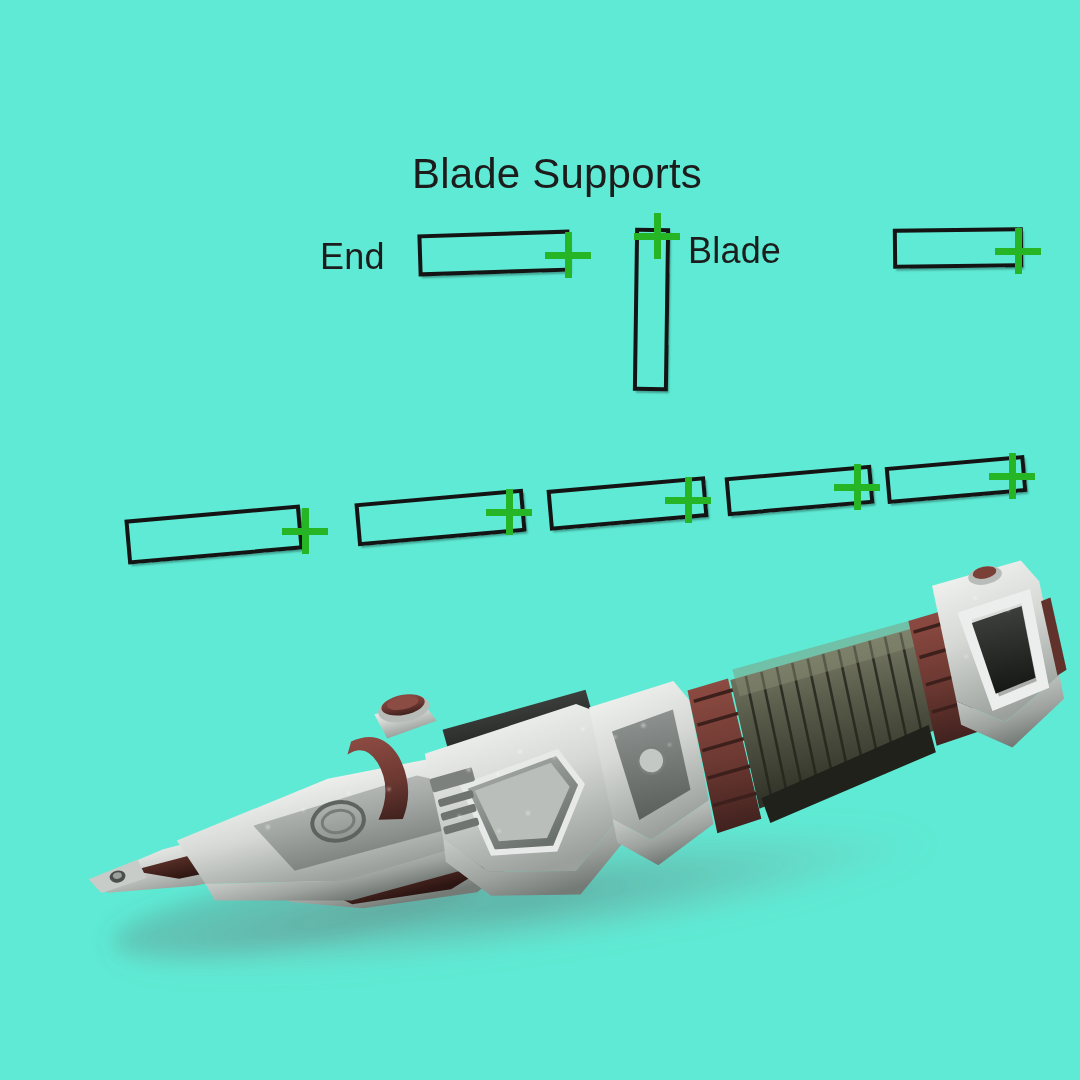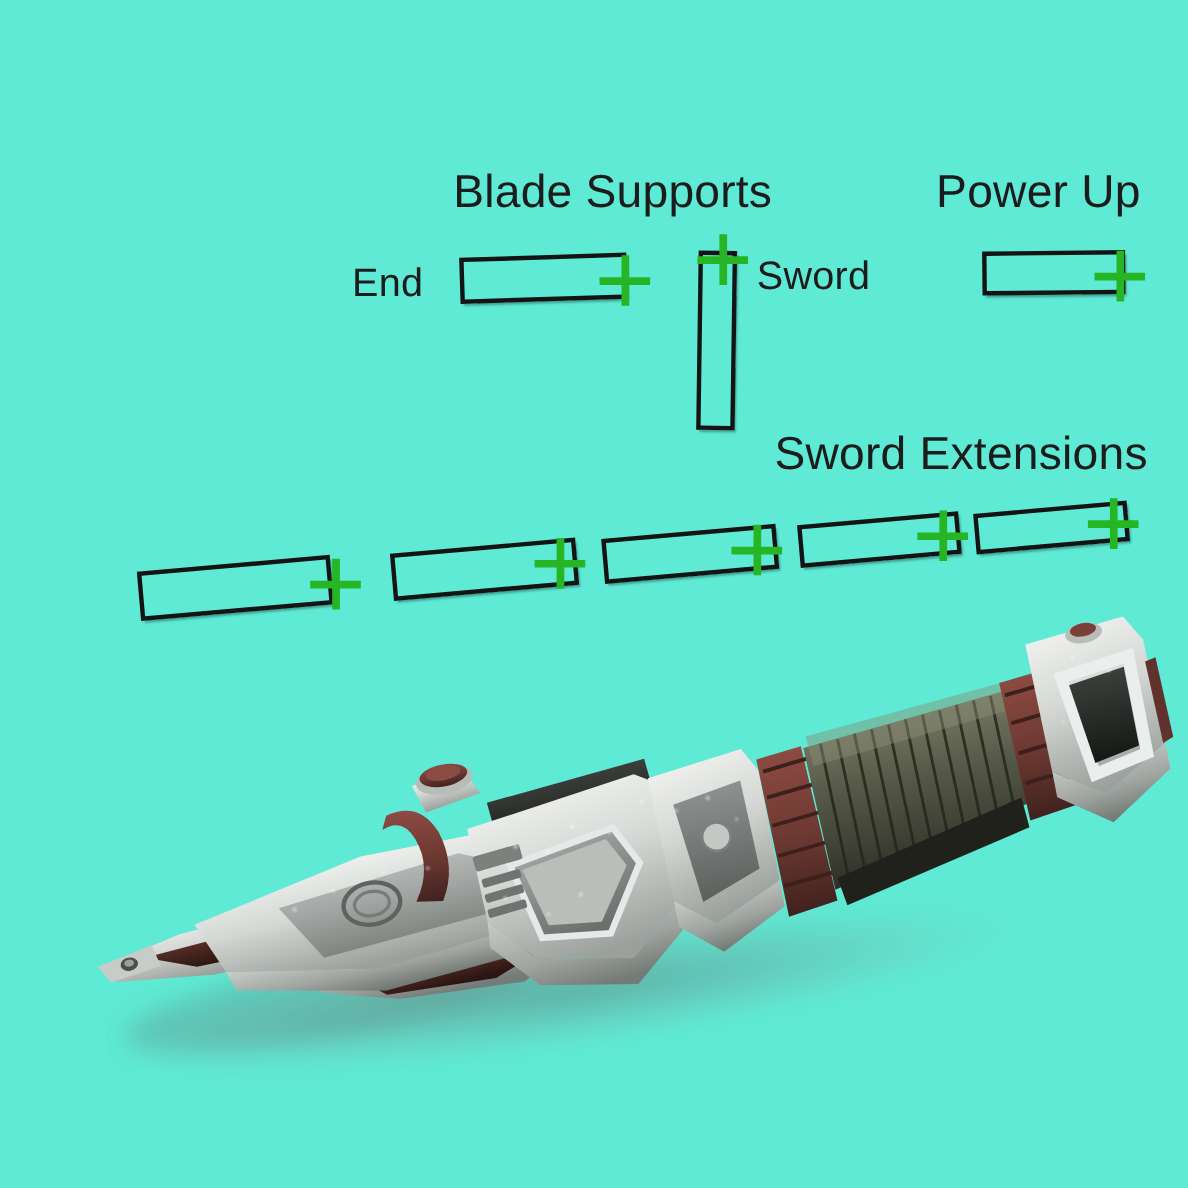--- a/index.html
+++ b/index.html
@@ -88,27 +88,25 @@
     height: 100%;
   }
 </style>
 </head>
 <body>
 
 <div id="stage" style="background: #5eead4;">
 
   <div class="label heading" style="left:412px; top:152px;">Blade Supports</div>
 
-  <div class="label heading" style="left:851px; top:152px;">Power Up</div>
-
-  <div class="label heading" style="left:704px; top:390px;">Sword Extensions</div>
+
 
   <div class="label sublabel" style="left:320px; top:238px;">End</div>
 
-  <div class="label sublabel" style="left:688px; top:232px;">Sword</div>
+  <div class="label sublabel" style="left:688px; top:232px;">Blade</div>
 
   <div class="slot shadowed" style="left: 418px; top: 232px; width: 152px; height: 42px; transform: rotate(-1.8deg); border-color: rgb(20, 20, 20);"></div>
   <div class="plus" style="left:545px; top:232px;"></div>
 
   <div class="slot shadowed" style="left: 634px; top: 228px; width: 35px; height: 163px; transform: rotate(0.8deg); border-color: rgb(20, 20, 20);"></div>
   <div class="plus" style="left:634px; top:213px;"></div>
 
   <div class="slot shadowed" style="left: 893px; top: 228px; width: 130px; height: 40px; transform: rotate(-0.6deg); border-color: rgb(20, 20, 20);"></div>
   <div class="plus" style="left:995px; top:228px;"></div>
 

